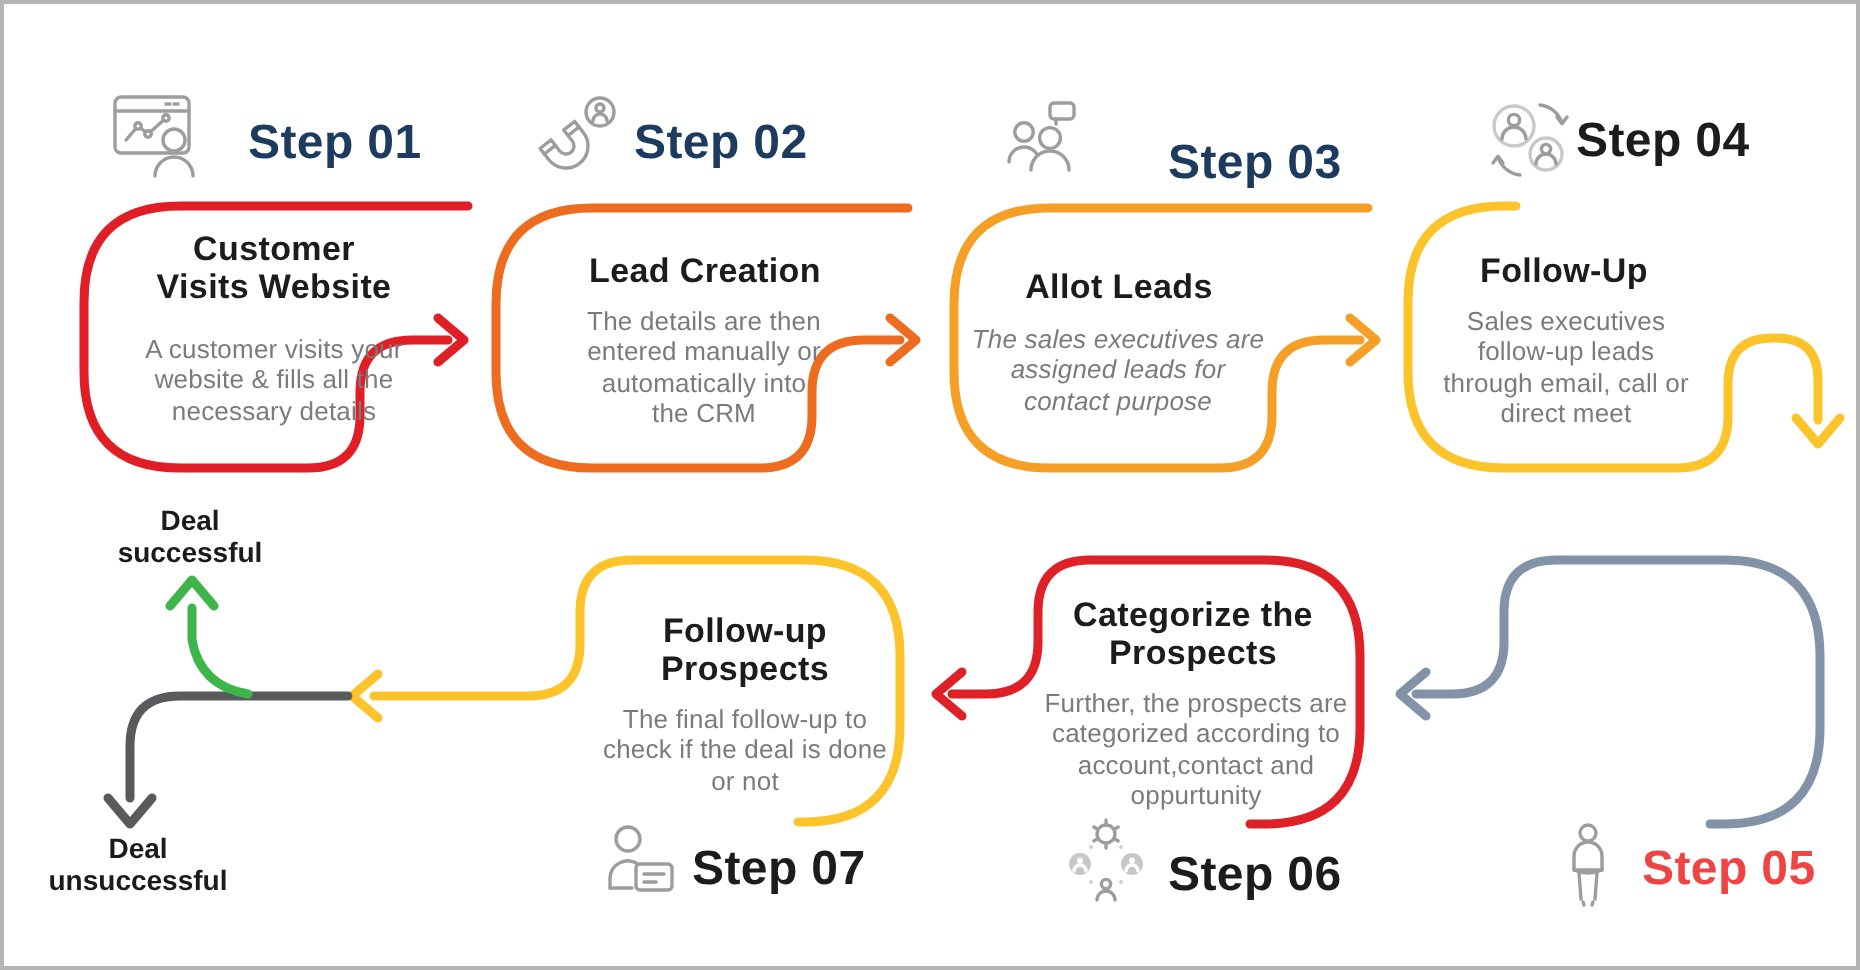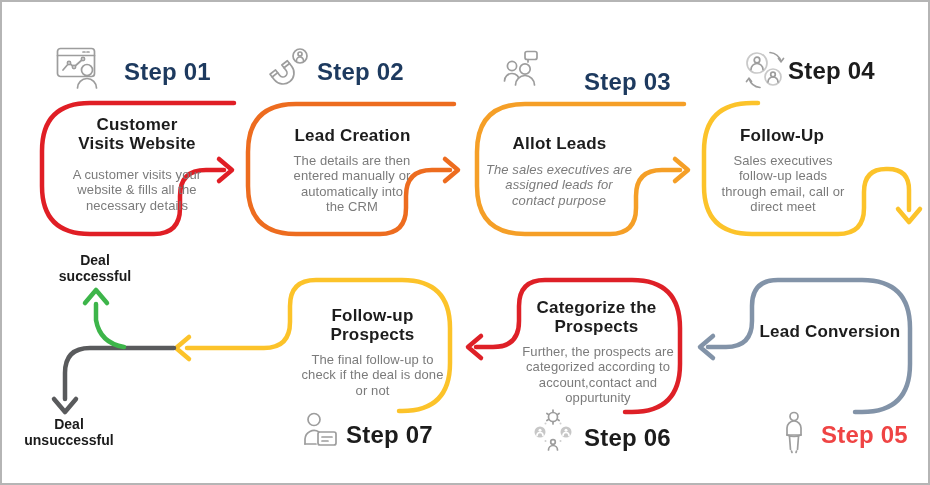--- a/index.html
+++ b/index.html
@@ -165,21 +165,20 @@
     <g class="icon">
       <circle cx="11" cy="5.5" r="4"></circle>
       <path d="M4,24 v-7 a7,7 0 0 1 14,0 v7 z"></path>
       <path d="M4,24 q7,3 14,0"></path>
       <path d="M6.5,25.5 l1,13 M15.5,25.5 l-1,13"></path>
       <line x1="8.5" y1="40" x2="9" y2="41.5"></line>
         <line x1="13.5" y1="40" x2="13" y2="41.5"></line>
     </g>
   </svg>
   <div class="abs step-label" style="left: 819px; top: 421px; color: #ef4444;">Step 05</div>
-  <div class="abs title" style="left:742px;top:320px;width:172px;">Lead Conversion</div>
 
   <svg class="abs" style="left:529px;top:406px;" width="44" height="44" viewBox="0 0 44 44">
     <g class="icon">
       <circle cx="22" cy="9" r="4.5"></circle>
       <g stroke="#9d9d9d">
         <line x1="22" y1="2" x2="22" y2="3.8"></line>
           <line x1="22" y1="14.2" x2="22" y2="16"></line>
         <line x1="15.9" y1="5.5" x2="17.4" y2="6.4"></line>
           <line x1="26.6" y1="11.6" x2="28.1" y2="12.5"></line>
         <line x1="15.9" y1="12.5" x2="17.4" y2="11.6"></line>

